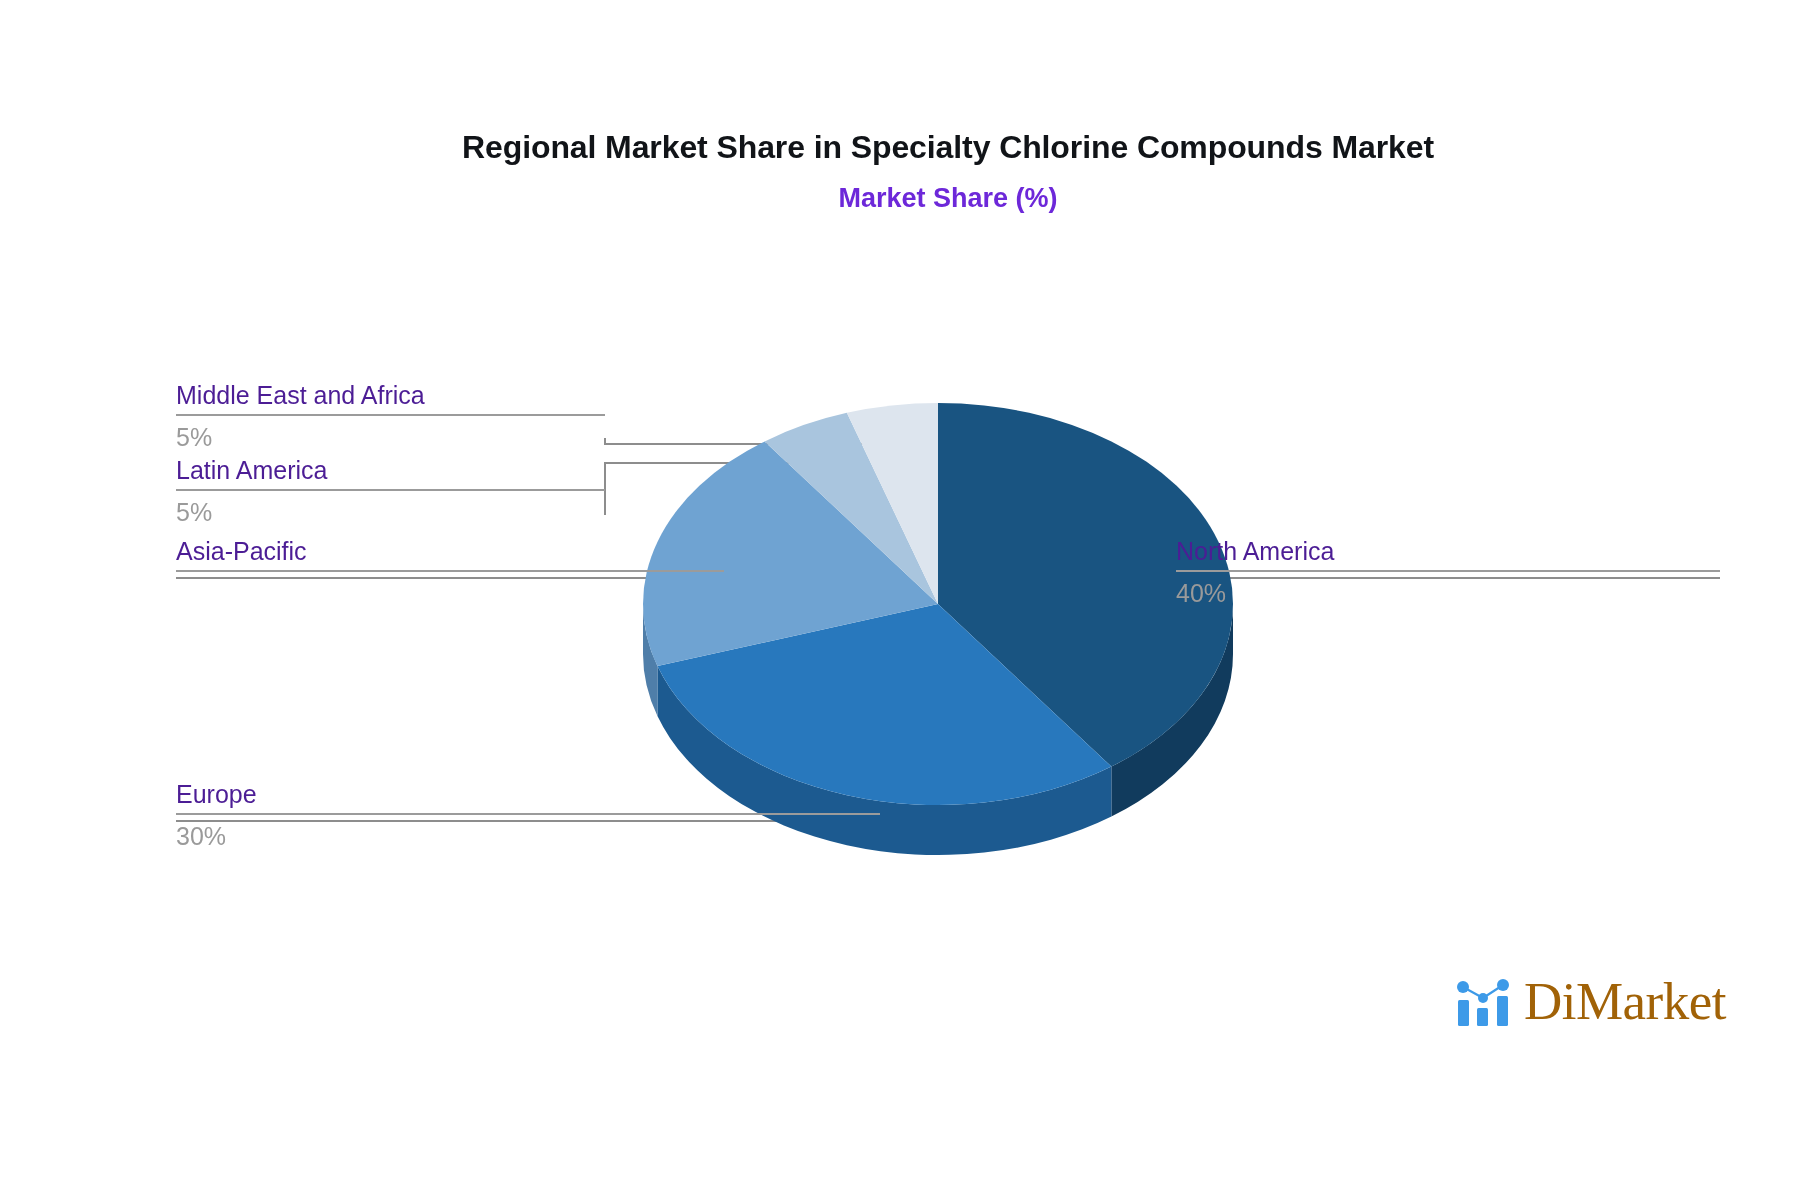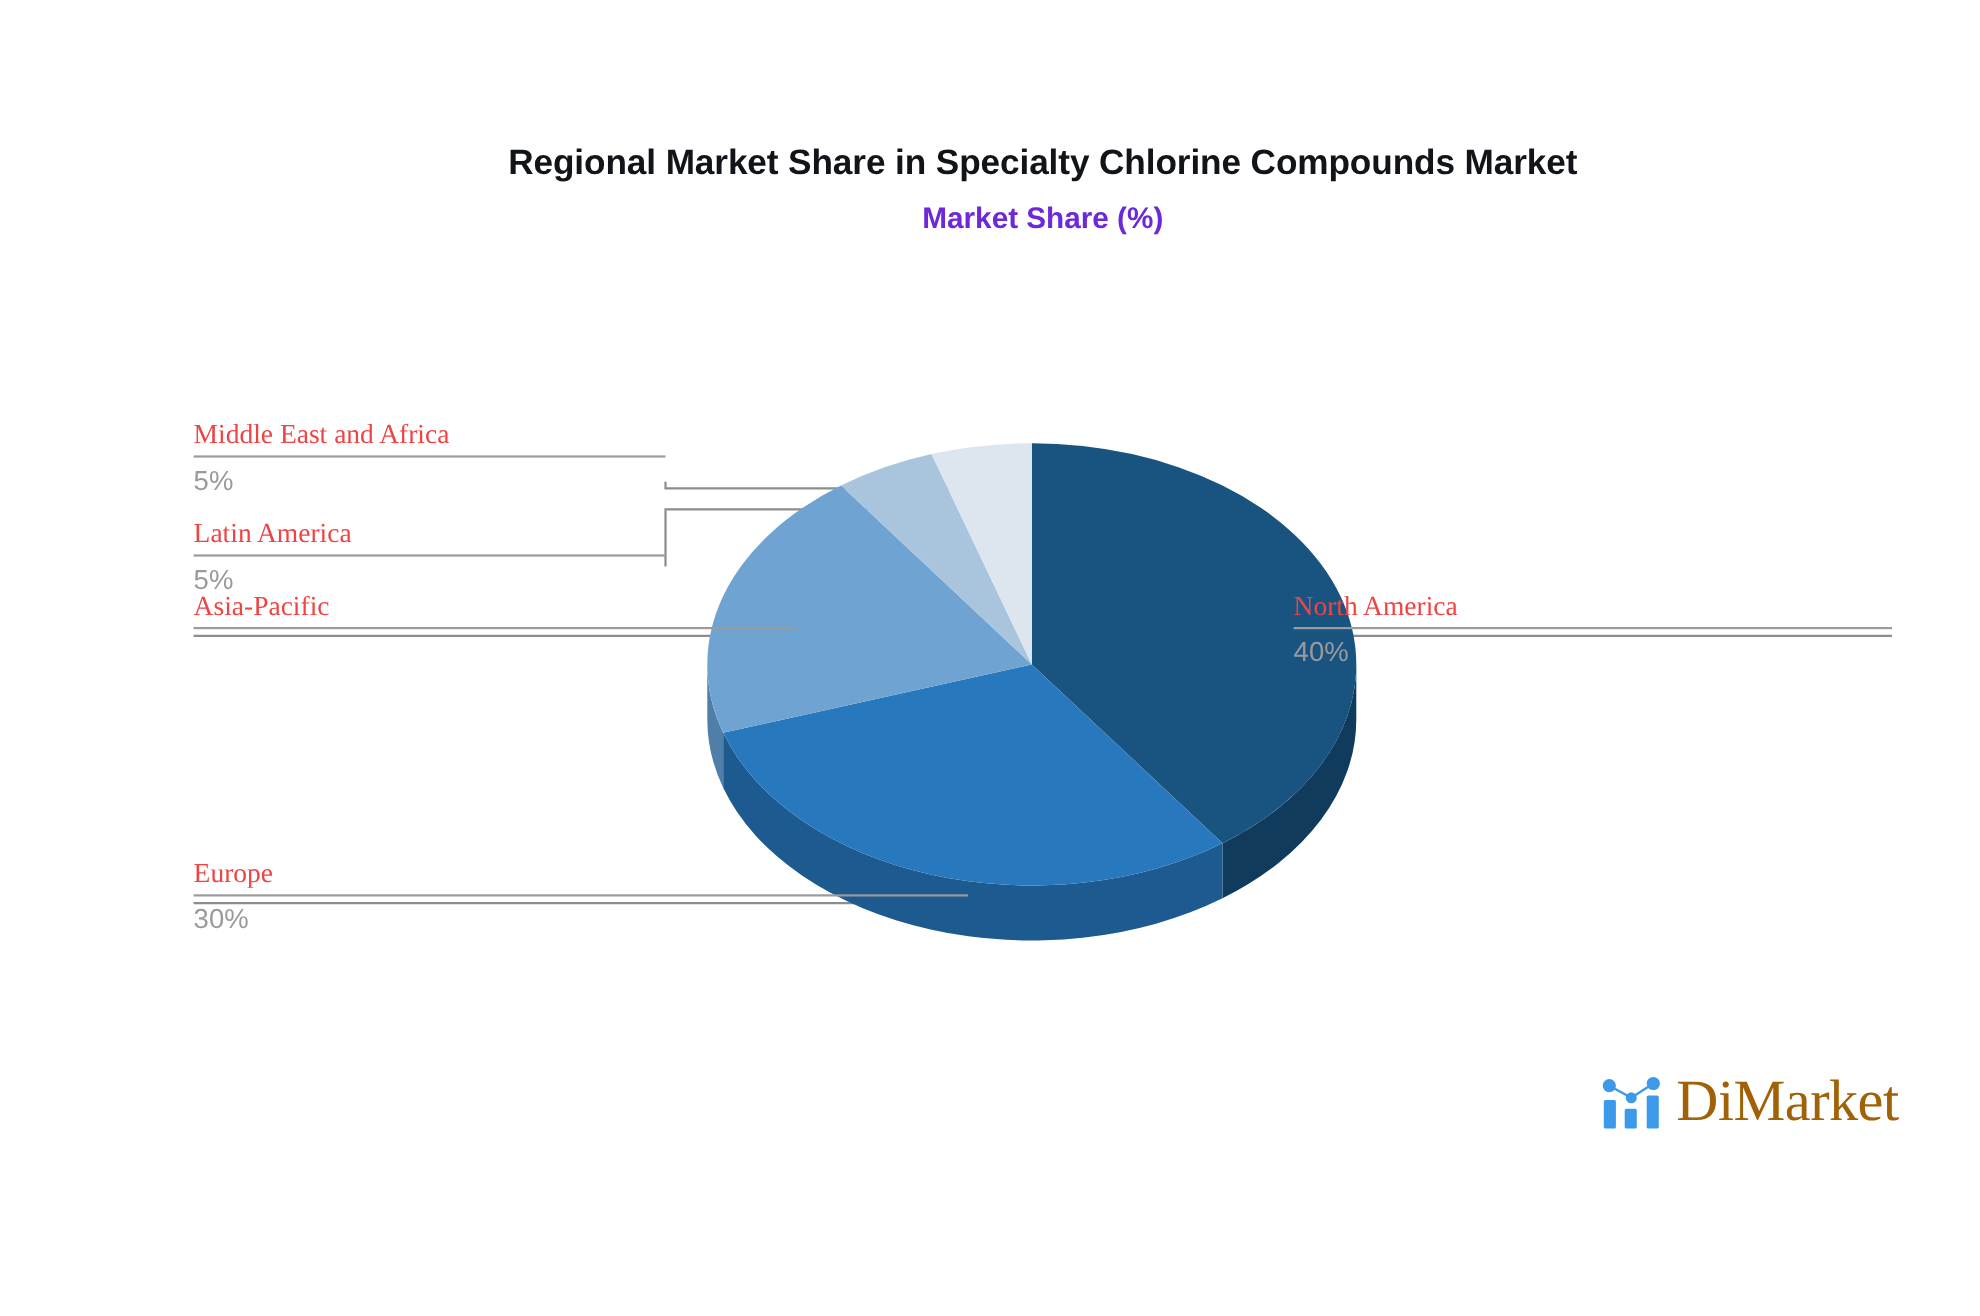--- a/index.html
+++ b/index.html
@@ -56,24 +56,23 @@
     display: block;
   }
 
   
   .callout {
     position: absolute;
     font-family: "Liberation Sans", sans-serif;
   }
   .callout .cl-name {
     font-size: 25px;
-    color: #ef4444;
+    color: #4c1d95;
     white-space: nowrap;
     line-height: 1.25;
-    font-family: Liberation Serif, serif;
   }
   .callout .cl-rule {
     height: 0;
     border-top: 2px solid #9b9b9b;
     margin-top: 3px;
   }
   .callout .cl-value {
     font-size: 25px;
     color: #9a9a9a;
     margin-top: 6px;
@@ -172,21 +171,21 @@
         </g>
     </svg>
   </div>
 
   <div class="callout" style="left:128px; top:380px; width:429px;">
     <div class="cl-name">Middle East and Africa</div>
     <div class="cl-rule"></div>
     <div class="cl-value">5%</div>
   </div>
 
-  <div class="callout" style="left:128px; top:470px; width:429px;">
+  <div class="callout" style="left:128px; top:455px; width:429px;">
     <div class="cl-name">Latin America</div>
     <div class="cl-rule"></div>
     <div class="cl-value">5%</div>
   </div>
 
   <div class="callout" style="left:128px; top:536px; width:548px;">
     <div class="cl-name">Asia-Pacific</div>
     <div class="cl-rule"></div>
   </div>
 

